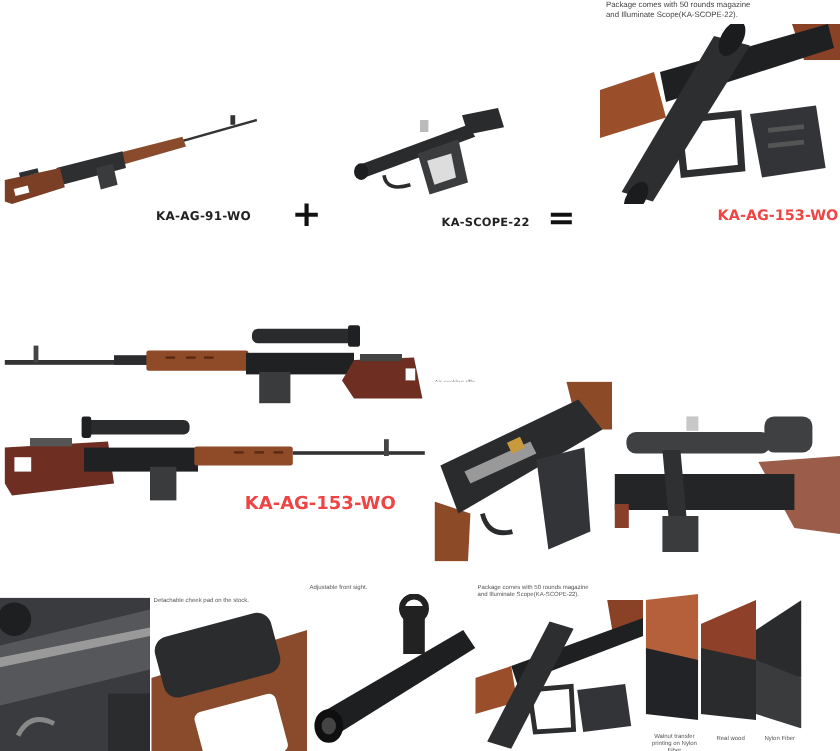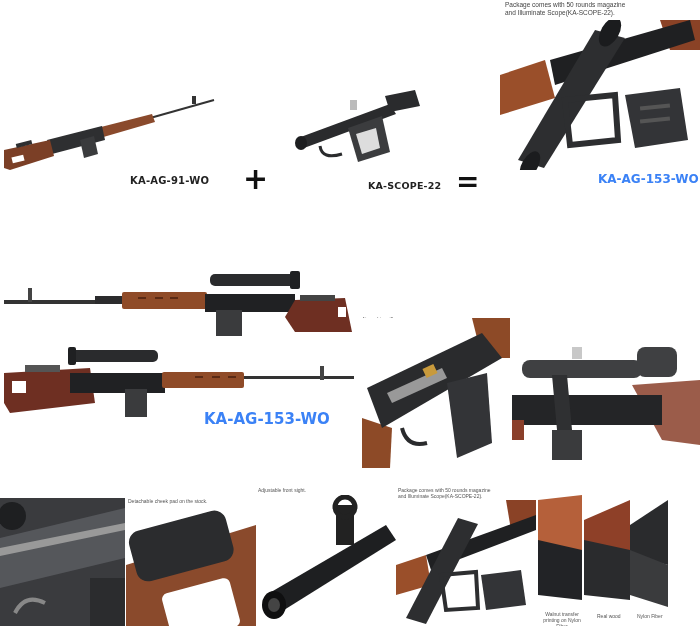--- a/index.html
+++ b/index.html
@@ -1,19 +1,19 @@
 <!DOCTYPE html>
 <html><head>
 <meta charset="utf-8">
 <style>
   html,body{margin:0;padding:0;background:#ffffff;}
   body{width:700px;height:626px;position:relative;overflow:hidden;font-family:"Liberation Sans",sans-serif;}
   .abs{position:absolute;}
   .lbl-dark{font-family:"DejaVu Sans",sans-serif;font-weight:bold;color:#222;font-size:10px;letter-spacing:0.2px;}
-  .lbl-red{font-family:"DejaVu Sans",sans-serif;font-weight:bold;color:#3b82f6;}
+  .lbl-red{font-family:"DejaVu Sans",sans-serif;font-weight:bold;color:#ef4444;}
   .tiny{font-size:5px;color:#555;line-height:6px;}
   .small-note{font-size:6.5px;color:#444;line-height:8px;}
   .op{font-family:"DejaVu Sans",sans-serif;font-weight:bold;color:#111;}
   .panel{position:absolute;overflow:hidden;background:#fff;}
   svg{display:block;}
 </style>
 </head>
 <body>
 
 <div class="abs" style="left:2px;top:88px;width:215px;height:85px;">

